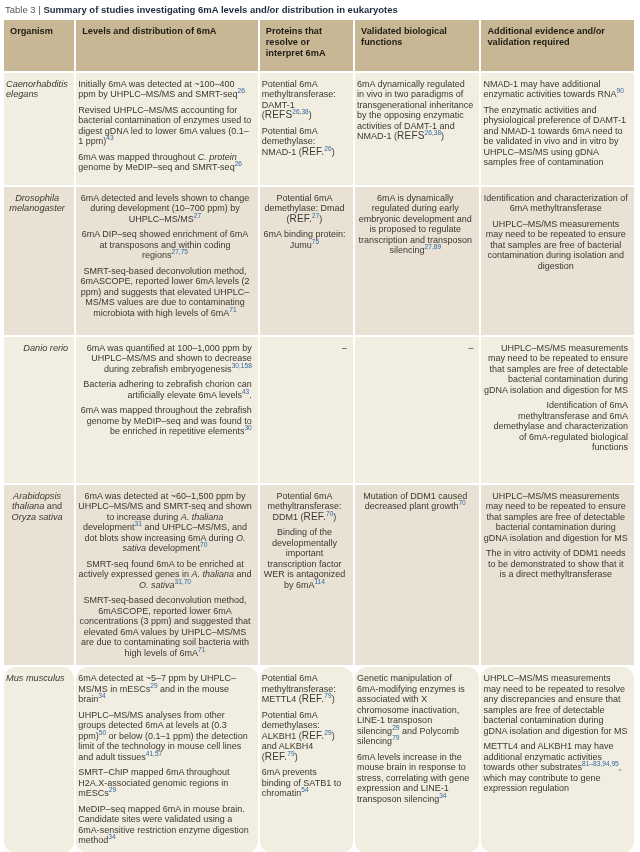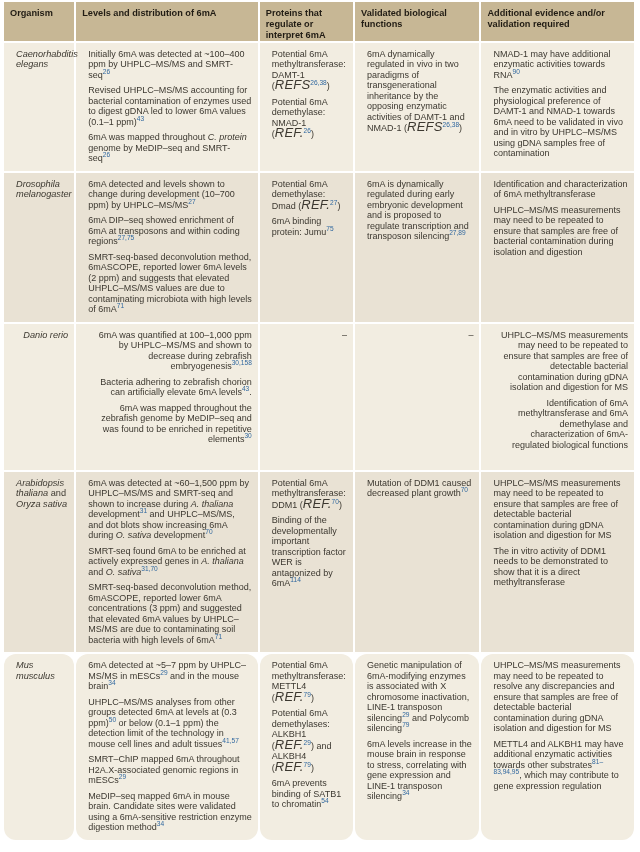--- a/index.html
+++ b/index.html
@@ -10,55 +10,58 @@
     --body-text:#3c3830;
     --title-dark:#1e2b3c;
   }
   *{box-sizing:border-box;}
   html,body{margin:0;padding:0;}
   body{font-family:"Liberation Sans",sans-serif;background:#ffffff;}
   .page{position:relative;width:640px;height:852px;background:#ffffff;overflow:hidden;}
   .title{padding:4px 4px 3px 5px;font-size:9.5px;color:#53565a;letter-spacing:0;}
   .title .title-main{color:var(--title-dark);font-weight:700;}
   table.ref-table{border-collapse:separate;border-spacing:2px;table-layout:fixed;width:634px;margin-left:2px;}
-  th{background:var(--header-bg);font-size:9.2px;font-weight:700;color:#211c14;text-align:left;vertical-align:top;padding:6px 6px 0 6px;line-height:1.18;}
-  td{vertical-align:top;padding:6px 6px 2px 12px;font-size:9px;line-height:10.5px;color:var(--body-text);}
+  th{background:var(--header-bg);font-size:9.2px;font-weight:700;color:#211c14;text-align:left;vertical-align:top;padding:6px 6px 12px 6px;line-height:1.18;}
+  td{vertical-align:top;padding:6px 6px 2px 2px;font-size:9px;line-height:10.5px;color:var(--body-text);}
   tr.light td{background:var(--row-light);}
-  tr.dark td{background:var(--row-dark);}
+  tr.dark td{background:var(--row-dark);text-align:center;}
   td p{margin:0 0 5px 0;}
   td.org{font-size:9.2px;}
   .it{font-style:italic;}
-  .caps{font-size:13px;letter-spacing:0.2px;font-style:italic;}
+  .caps{font-size:10px;letter-spacing:0.2px;}
   sup.ref{font-size:6.6px;line-height:0;vertical-align:super;color:var(--ref-blue);text-decoration:none;}
   thead th{height:30px;}
   tbody tr:nth-child(1) td{height:112px;}
   tbody tr:nth-child(2) td{height:148px;}
   tbody tr:nth-child(3) td{height:146px;text-align:right;}
   tbody tr:nth-child(4) td{height:158px;margin-top:24px;}
   tbody tr:nth-child(5) td{height:182px;border-radius:12px;}
   .watermark{position:absolute;right:48px;bottom:18px;font-size:27px;font-weight:700;letter-spacing:2px;color:rgba(255,255,255,0.62);text-shadow:0 0 2px rgba(120,110,90,0.25);pointer-events:none;}
 </style>
 </head>
 <body>
 
 <div class="page">
+  <div class="title">
+    <span class="title-prefix">Table 3 | </span><span class="title-main">Summary of studies investigating 6mA levels and/or distribution in eukaryotes</span>
+  </div>
 
   <table class="ref-table">
     <colgroup>
       <col style="width:70px">
         <col style="width:181px">
         <col style="width:93px">
         <col style="width:124px">
         <col style="width:152px">
     </colgroup>
     <thead>
       <tr id="head-row">
           <th>Organism</th>
           <th>Levels and distribution of 6mA</th>
-          <th>Proteins that regulate or interpret 6mA</th>
+          <th>Proteins that resolve or interpret 6mA</th>
           <th>Validated biological functions</th>
           <th>Additional evidence and/or validation required</th>
         </tr>
     </thead>
     <tbody id="body-rows">
         <tr class="light">
           <td class="org"><span class="it">Caenorhabditis elegans</span></td>
           <td>
             <p>Initially 6mA was detected at ~100–400 ppm by UHPLC–MS/MS and SMRT-seq<sup class="ref">26</sup></p>
             <p>Revised UHPLC–MS/MS accounting for bacterial contamination of enzymes used to digest gDNA led to lower 6mA values (0.1–1 ppm)<sup class="ref">43</sup></p>

